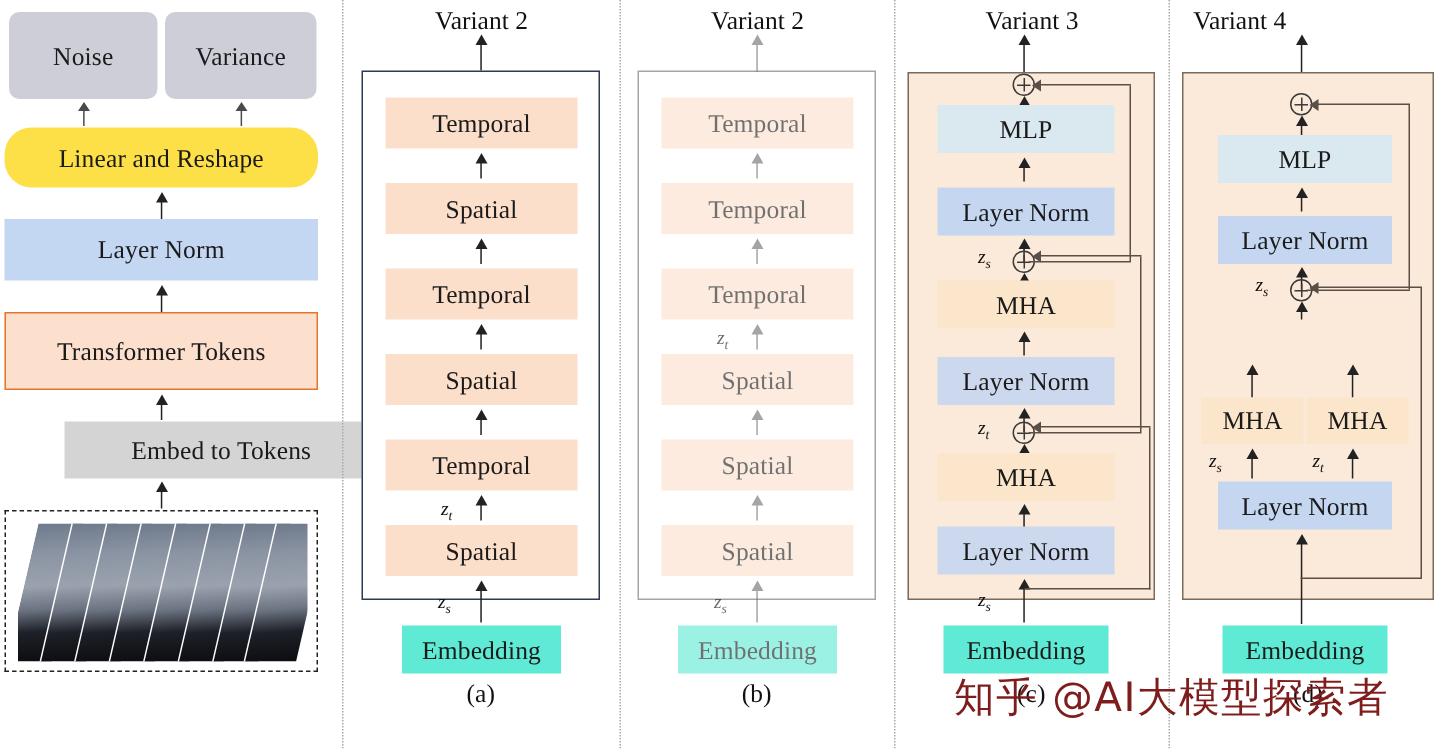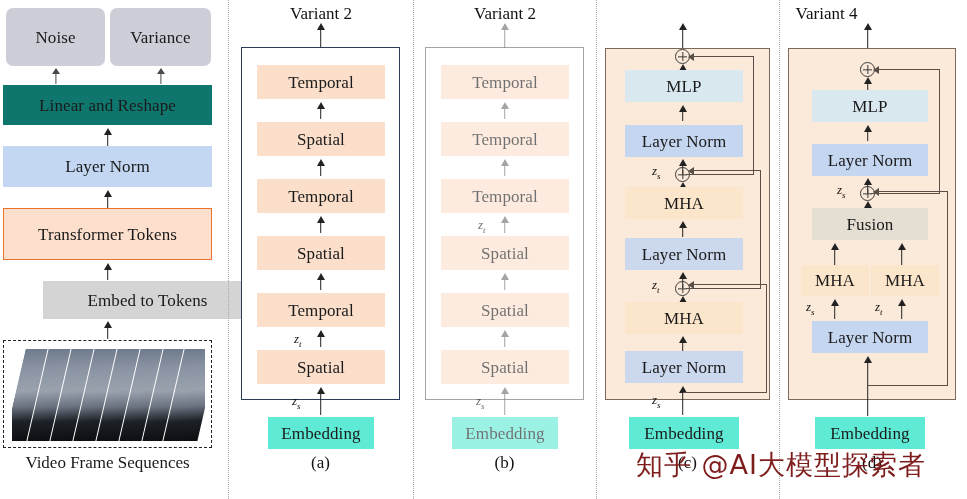--- a/index.html
+++ b/index.html
@@ -78,21 +78,21 @@
   .wire.v{width:1.3px;}
   .whead{
     position:absolute;width:0;height:0;
     border-top:4px solid transparent;
     border-bottom:4px solid transparent;
     border-right:6.5px solid #5a4f47;
   }
 
   
   .lbox-grey{background:#cdced8;}
-  .lbox-green{background:#0f766e;}
+  .lbox-green{background:#fde047;border-radius:18px;}
   .lbox-blue{background:#c3d7f2;}
   .lbox-peach{background:#fcdfcd;border:1.5px solid #e8732b;}
   .lbox-grey2{background:#d4d4d4;margin-left:40px;}
 
   .dashbox{border:1.8px dashed #222;background:#fff;}
 
   
   .frames{position:absolute;overflow:hidden;}
   .frame{
     position:absolute;top:0;
@@ -177,21 +177,20 @@
       <div class="frame" style="left:25px;"></div>
       <div class="frame" style="left:48px;"></div>
       <div class="frame" style="left:71px;"></div>
       <div class="frame" style="left:94px;"></div>
       <div class="frame" style="left:117px;"></div>
       <div class="frame" style="left:140px;"></div>
       <div class="frame" style="left:161px;width:34px;"></div>
     </div>
   </div>
 
-  <div class="abs" style="left:3px;top:453px;width:209px;text-align:center;font-size:17px;">Video Frame Sequences</div>
 
   <div class="abs vdiv" style="left:228px;top:0;height:499px;"></div>
   <div class="abs vdiv" style="left:413px;top:0;height:499px;"></div>
   <div class="abs vdiv" style="left:596px;top:0;height:499px;"></div>
   <div class="abs vdiv" style="left:779px;top:0;height:499px;"></div>
 
   <div class="vtitle" style="left:241px;top:4px;width:160px;">Variant 2</div>
   <div class="arrow" style="left:315px;top:23px;width:11px;height:25px;">
     <div class="head"></div>
       <div class="shaft"></div>
@@ -286,20 +285,21 @@
   <div class="arrow faded" style="left:499px;top:387px;width:11px;height:28px;">
     <div class="head"></div>
       <div class="shaft"></div>
     </div>
   <div class="zlab faded" style="left:476px;top:393px;">
     <span>z</span><sub>s</sub></div>
 
   <div class="abs blk b-emb faded" style="left:452px;top:417px;width:106px;height:32px;">Embedding</div>
   <div class="subcap" style="left:425px;top:453px;width:159px;">(b)</div>
 
+  <div class="vtitle" style="left:608px;top:4px;width:160px;">Variant 3</div>
   <div class="arrow" style="left:677px;top:23px;width:11px;height:26px;">
     <div class="head"></div>
       <div class="shaft"></div>
     </div>
 
   <div class="abs vpanel-peach" style="left:605px;top:48px;width:165px;height:352px;"></div>
 
   <div class="plus" style="left:675px;top:49px;"></div>
   <div class="arrow" style="left:677px;top:64px;width:11px;height:14px;">
     <div class="head"></div>
@@ -405,21 +405,20 @@
     </div>
 
   <div class="plus" style="left:860px;top:186px;"></div>
   <div class="zlab" style="left:837px;top:182px;">
     <span>z</span><sub>s</sub></div>
   <div class="arrow" style="left:862px;top:201px;width:11px;height:12px;">
     <div class="head"></div>
       <div class="shaft"></div>
     </div>
 
-  <div class="abs blk b-fusion" style="left:812px;top:208px;width:116px;height:32px;">Fusion</div>
 
   <div class="arrow" style="left:829px;top:243px;width:11px;height:22px;">
     <div class="head"></div>
       <div class="shaft"></div>
     </div>
   <div class="arrow" style="left:896px;top:243px;width:11px;height:22px;">
     <div class="head"></div>
       <div class="shaft"></div>
     </div>
 

